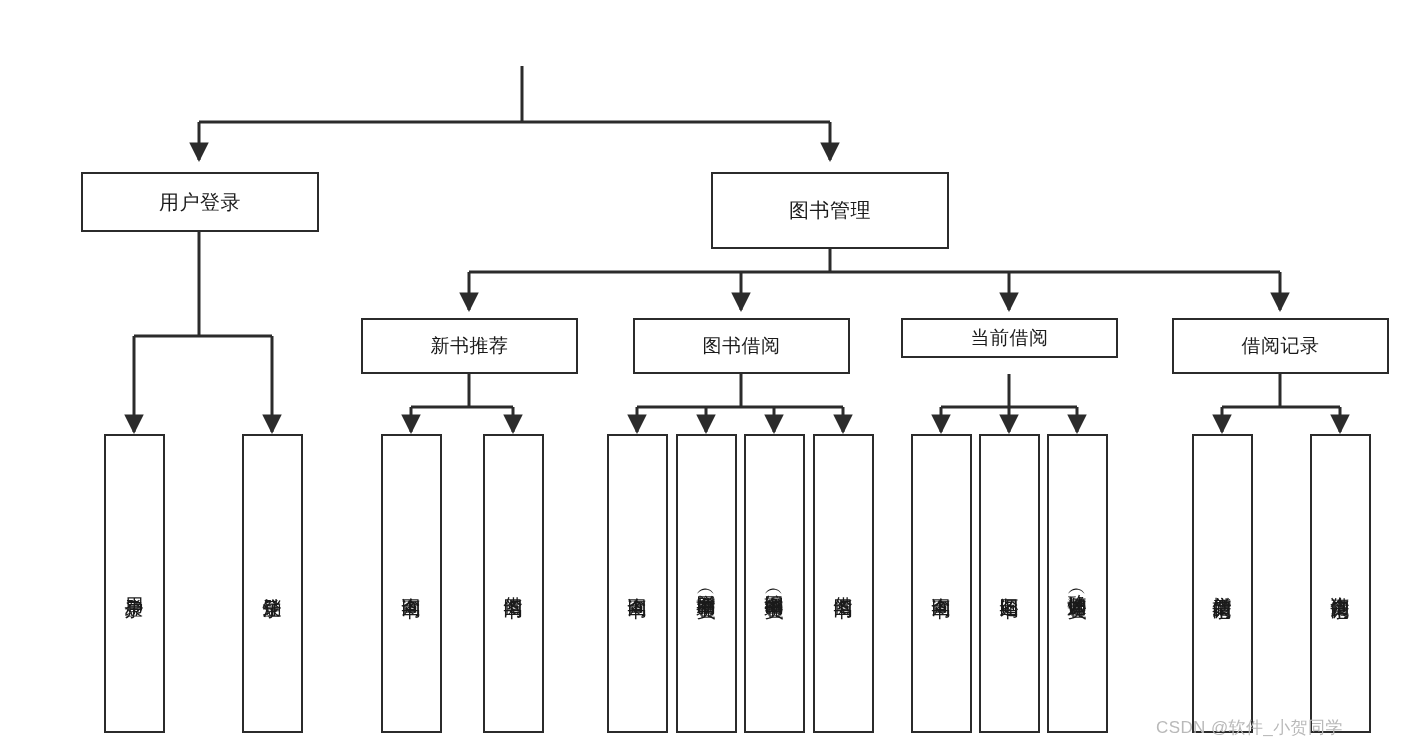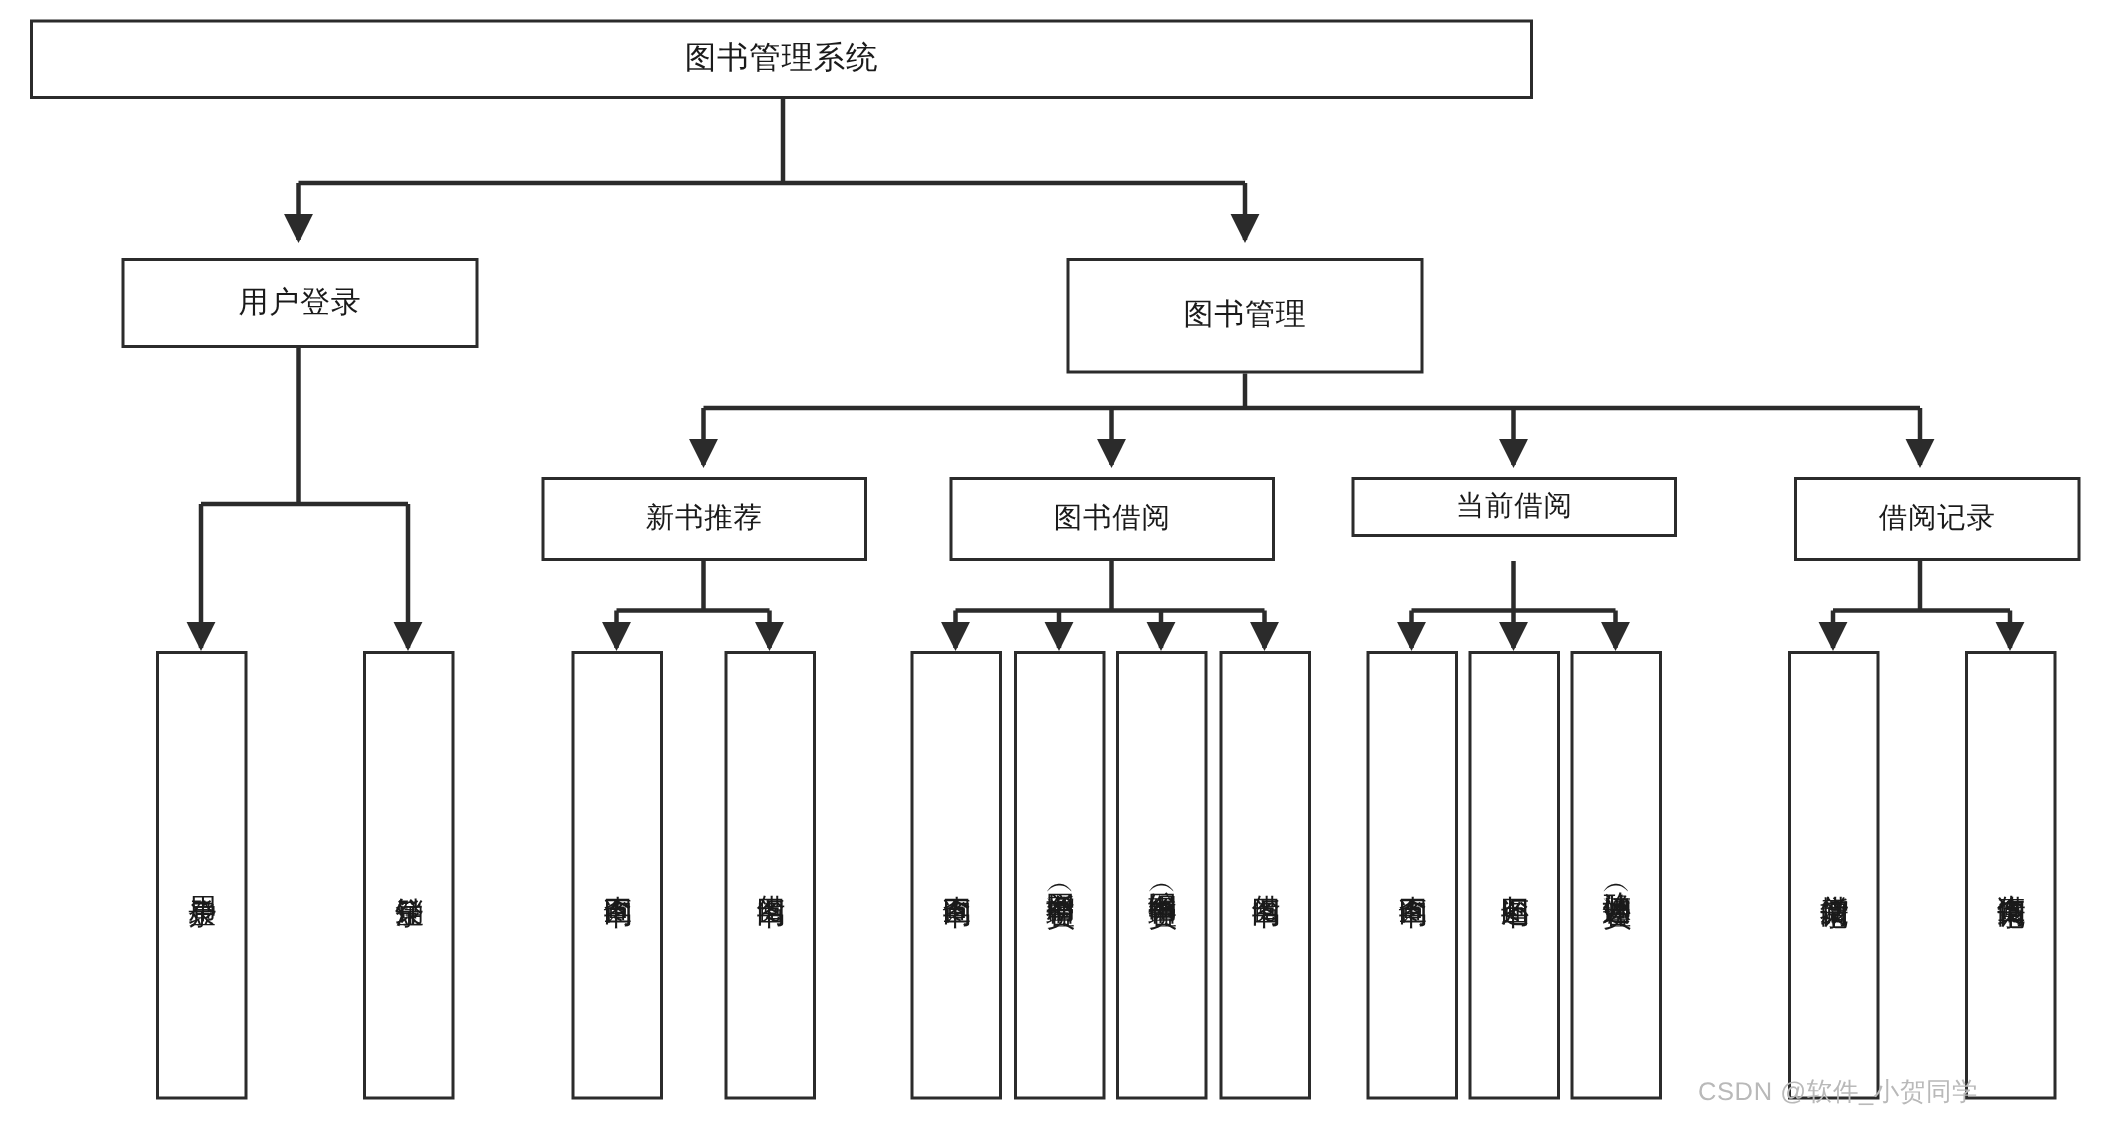--- a/index.html
+++ b/index.html
@@ -114,41 +114,38 @@
       <path d="M 1009 407 L 1009 432" marker-end="url(#arrow)"></path>
       <path d="M 1077 407 L 1077 432" marker-end="url(#arrow)"></path>
 
       <path d="M 1280 374 L 1280 407"></path>
       <path d="M 1222 407 L 1340 407"></path>
       <path d="M 1222 407 L 1222 432" marker-end="url(#arrow)"></path>
       <path d="M 1340 407 L 1340 432" marker-end="url(#arrow)"></path>
     </g>
   </svg>
 
-  <div class="node root" style="left:20px; top:13px; width:1002px; height:53px;">
-    <span class="node-label">图书管理系统</span>
-  </div>
 
   <div class="node lvl2" style="left:81px; top:172px; width:238px; height:60px;">
     <span class="node-label">用户登录</span>
   </div>
   <div class="node lvl2" style="left:711px; top:172px; width:238px; height:77px;">
     <span class="node-label">图书管理</span>
   </div>
 
   <div class="node lvl3" style="left:633px; top:318px; width:217px; height:56px;">
     <span class="node-label">图书借阅</span>
   </div>
   <div class="node lvl3" style="left:361px; top:318px; width:217px; height:56px;">
     <span class="node-label">新书推荐</span>
   </div>
   <div class="node lvl3" style="left:901px; top:318px; width:217px; height:40px;">
     <span class="node-label">当前借阅</span>
   </div>
-  <div class="node lvl3" style="left:1196px; top:318px; width:191px; height:56px;">
+  <div class="node lvl3" style="left:1172px; top:318px; width:217px; height:56px;">
     <span class="node-label">借阅记录</span>
   </div>
 
   <div class="node leaf" style="left:104px; top:434px; width:61px; height:299px;">
     <span class="node-label">用户登录</span>
   </div>
   <div class="node leaf" style="left:242px; top:434px; width:61px; height:299px;">
     <span class="node-label">注销登录</span>
   </div>
 
@@ -182,15 +179,15 @@
     <span class="node-label">确认归还（管理员）</span>
   </div>
 
   <div class="node leaf" style="left:1192px; top:434px; width:61px; height:299px;">
     <span class="node-label">新增借阅记录</span>
   </div>
   <div class="node leaf" style="left:1310px; top:434px; width:61px; height:299px;">
     <span class="node-label">查询借阅记录</span>
   </div>
 
-  <div class="watermark" style="left:1132px; top:716px;">CSDN @软件_小贺同学</div>
+  <div class="watermark" style="left:1156px; top:716px;">CSDN @软件_小贺同学</div>
 
 </div>
 
 </body></html>

